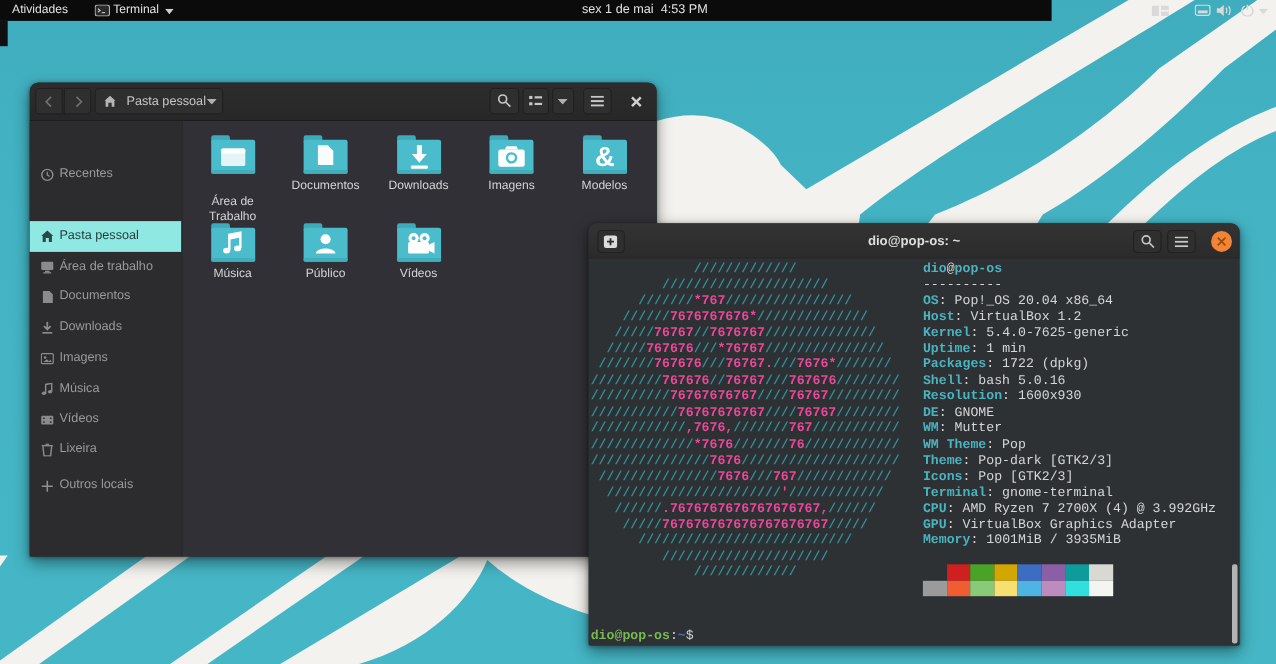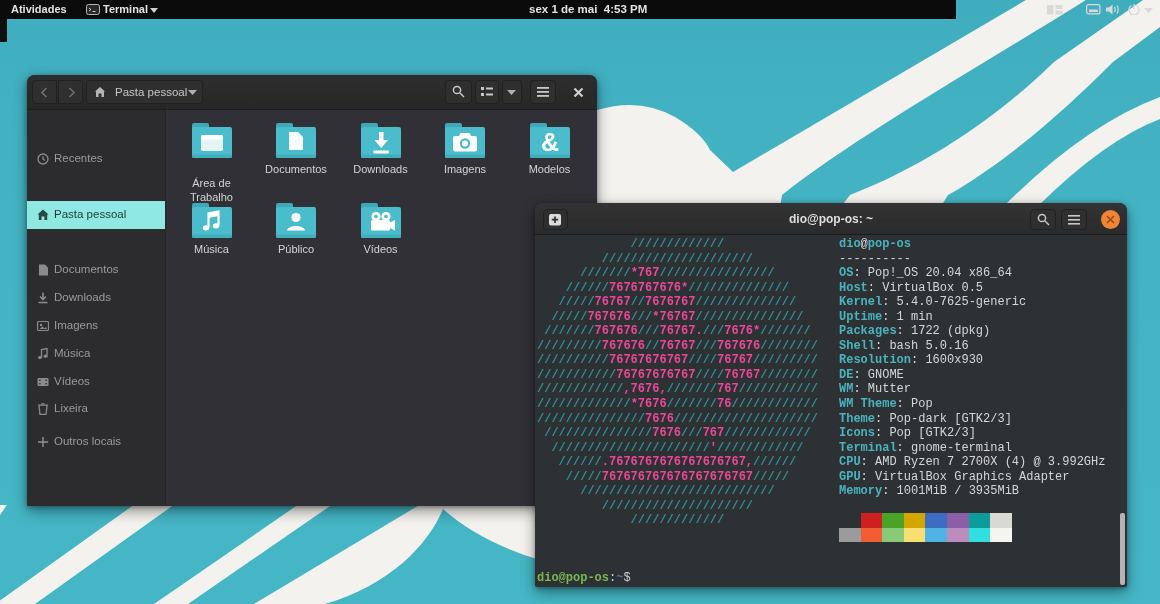--- a/index.html
+++ b/index.html
@@ -1,19 +1,19 @@
 <!DOCTYPE html>
 <html><head><meta charset="utf-8">
 <style>
 * { margin:0; padding:0; box-sizing:border-box; }
 html,body { width:1160px; height:604px; overflow:hidden; background:#43b3c3; font-family:"Liberation Sans",sans-serif; }
 #stage { position:absolute; inset:0; width:1160px; height:604px; }
 .abs { position:absolute; }
 
-#topbar { position:absolute; left:0; top:0; width:956px; height:19px; background:#0b0b0b; z-index:40; color:#e3e3e3; font-size:11px; font-weight:bold; }
+#topbar { position:absolute; left:0; top:0; width:956px; height:19px; background:#0b0b0b; z-index:40; color:#e3e3e3; font-size:11px; font-weight:normal; }
 #topbar .itm { position:absolute; top:0; height:19px; line-height:19px; }
 #topbar .itm svg { display:block; }
 
 .win { position:absolute; border-radius:8px 8px 2px 2px; box-shadow:0 5px 14px rgba(0,0,0,.42),0 1px 4px rgba(0,0,0,.3); }
 .hdr { position:absolute; left:0; top:0; right:0; border-radius:8px 8px 0 0; background:linear-gradient(#2d2d2d,#272727); border-bottom:1px solid #1c1c1c; }
 .hbtn { position:absolute; border-radius:4px; background:#2f2f2f; border:1px solid #212121; }
 
 #files { left:27px; top:75px; width:570px; height:431px; background:#2c2c2e; z-index:10; }
 #files .hdr { height:35px; }
 #fside { position:absolute; left:0; top:35px; width:138px; bottom:0; background:#2c2c2e; }
@@ -126,20 +126,28 @@
             <circle cx="6" cy="6" r="5" stroke="#8b8b8b" stroke-width="1.3" fill="none"></circle>
             <path d="M6 3.2 L6 6 L8 7.5" stroke="#8b8b8b" stroke-width="1.2" fill="none"></path>
           </svg>
           <span class="lbl">Recentes</span>
         </div>
 <div class="srow sel" style="top:56.7px">
           <svg width="12" height="12" viewBox="0 0 12 12">
             <path d="M6 0.5 L11.5 5.5 L10.2 5.5 L10.2 11 L7.4 11 L7.4 7.4 L4.6 7.4 L4.6 11 L1.8 11 L1.8 5.5 L0.5 5.5 Z" fill="#2a4846"></path>
           </svg>
           <span class="lbl">Pasta pessoal</span>
+        </div>
+<div class="srow" style="top:84.5px">
+          <svg width="12" height="12" viewBox="0 0 12 12">
+            <rect x="0.5" y="1" width="11" height="7.5" rx="1" fill="#8b8b8b"></rect>
+            <rect x="4" y="9" width="4" height="1.4" fill="#8b8b8b"></rect>
+            <rect x="2.5" y="10.4" width="7" height="1.2" fill="#8b8b8b"></rect>
+          </svg>
+          <span class="lbl">Área de trabalho</span>
         </div>
 <div class="srow" style="top:112.3px">
           <svg width="12" height="12" viewBox="0 0 12 12">
             <path d="M2 0.5 h6 l3 3 v8 h-9 z" fill="#8b8b8b"></path>
           </svg>
           <span class="lbl">Documentos</span>
         </div>
 <div class="srow" style="top:140.1px">
           <svg width="12" height="12" viewBox="0 0 12 12">
             <path d="M6 0.5 L6 7 M3 4.5 L6 7.5 L9 4.5" stroke="#8b8b8b" stroke-width="1.6" fill="none"></path>
@@ -304,21 +312,21 @@
  ///////////////<b>7676</b>///<b>767</b>////////////
   //////////////////////<b>'</b>////////////
    //////<b>.7676767676767676767,</b>//////
     /////<b>767676767676767676767</b>/////
       ///////////////////////////
          /////////////////////
              /////////////</pre>
   <pre id="info"><b class="t">dio</b><span class="v">@</span><b class="t">pop-os</b>
 <span class="v">----------</span>
 <b class="t">OS</b><span class="v">: Pop!_OS 20.04 x86_64</span>
-<b class="t">Host</b><span class="v">: VirtualBox 0.5</span>
+<b class="t">Host</b><span class="v">: VirtualBox 1.2</span>
 <b class="t">Kernel</b><span class="v">: 5.4.0-7625-generic</span>
 <b class="t">Uptime</b><span class="v">: 1 min</span>
 <b class="t">Packages</b><span class="v">: 1722 (dpkg)</span>
 <b class="t">Shell</b><span class="v">: bash 5.0.16</span>
 <b class="t">Resolution</b><span class="v">: 1600x930</span>
 <b class="t">DE</b><span class="v">: GNOME</span>
 <b class="t">WM</b><span class="v">: Mutter</span>
 <b class="t">WM Theme</b><span class="v">: Pop</span>
 <b class="t">Theme</b><span class="v">: Pop-dark [GTK2/3]</span>
 <b class="t">Icons</b><span class="v">: Pop [GTK2/3]</span>

